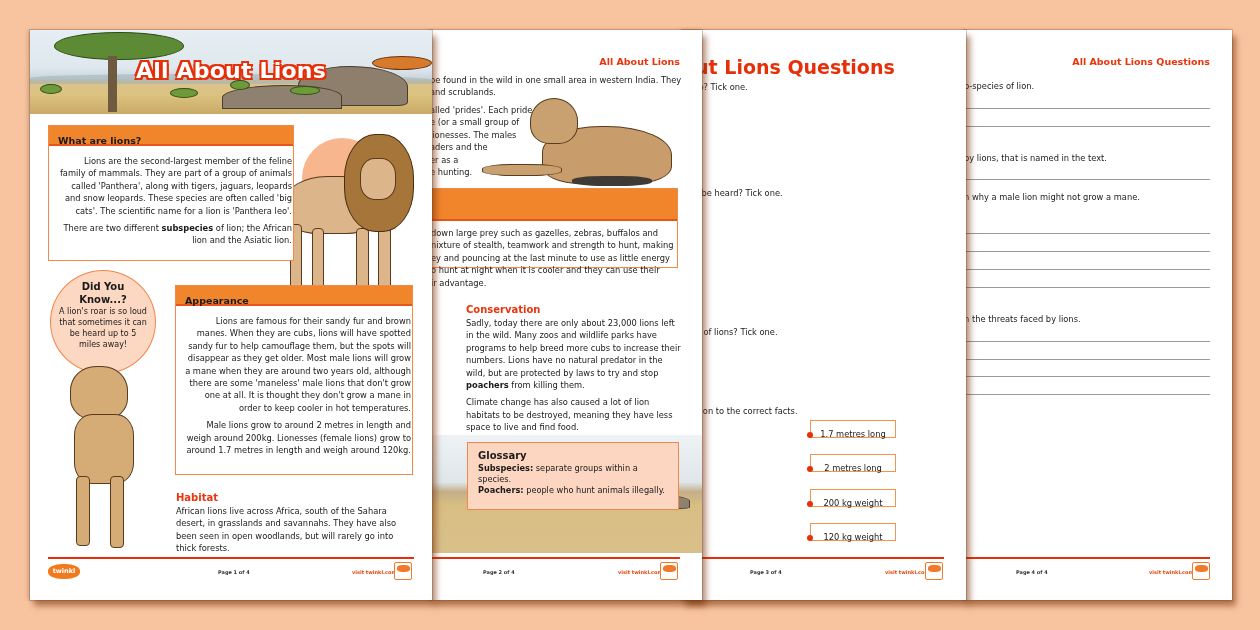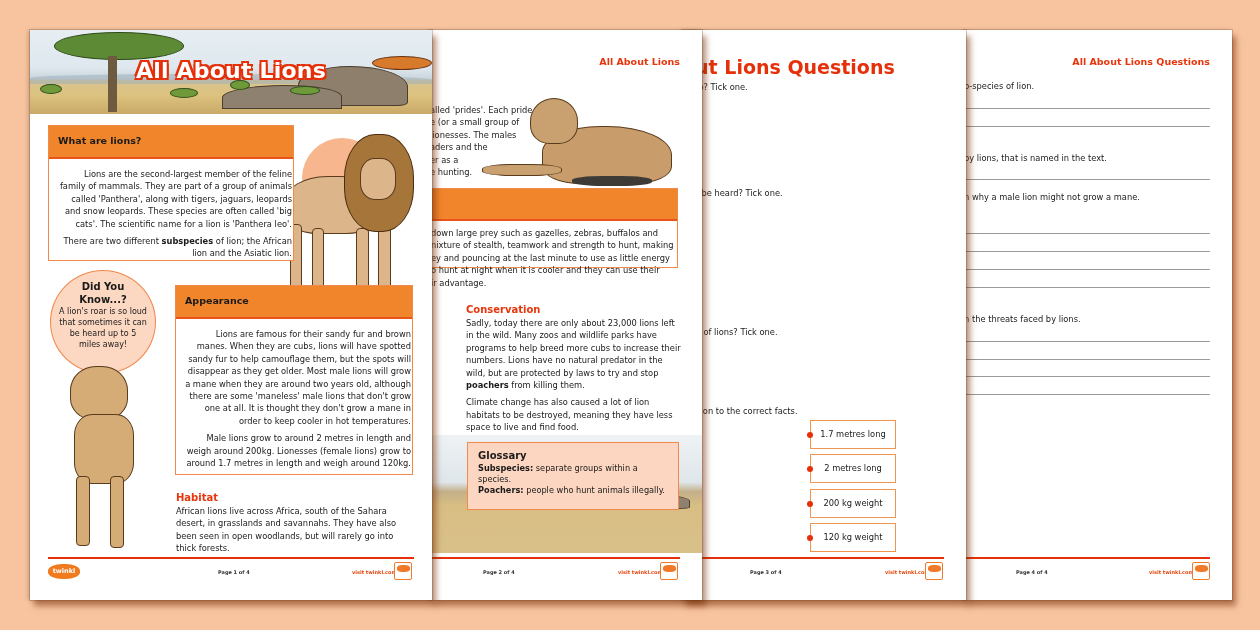--- a/index.html
+++ b/index.html
@@ -36,21 +36,21 @@
   .banner .bush { position: absolute; background: #6f9a3a; border-radius: 50%; border: 1px solid #35501c; }
   .banner .orange-tree { position: absolute; right: 0; top: 26px; width: 60px; height: 14px; background: #d77a2b; border-radius: 50%; border: 1px solid #6b3310; }
   .banner-title {
     position: absolute; left: 0; width: 402px; top: 28px; text-align: center;
     font-family: "DejaVu Sans", sans-serif; font-weight: bold; font-size: 22px; color: #ffffff;
     text-shadow: 0 0 2px #e5300a, 1px 1px 0 #e5300a, -1px -1px 0 #e5300a, 1px -1px 0 #e5300a, -1px 1px 0 #e5300a, 2px 2px 0 #e5300a, -2px 2px 0 #e5300a, 2px -2px 0 #e5300a, -2px -2px 0 #e5300a;
     letter-spacing: 0.2px;
   }
 
   .section-box { position: absolute; border: 1px solid #f08a4b; background: #fff; }
-  .section-head { background: #f0852c; border-bottom: 2px solid #e8541a; height: 33px; padding: 9px 9px; font-weight: bold; font-size: 9.5px; color: #1a1a1a; }
+  .section-head { background: #f0852c; border-bottom: 2px solid #e8541a; height: 20px; padding: 9px 9px; font-weight: bold; font-size: 9.5px; color: #1a1a1a; }
   .section-content { padding: 9px 1px 6px 9px; text-align: right; }
 
   .orange-heading { color: #e8350c; font-weight: bold; font-size: 10px; margin-bottom: 2px; }
 
   .did-you-know {
     position: absolute; left: 20px; top: 240px; width: 106px; height: 104px; border-radius: 50%;
     background: #fcd8c2; border: 1.5px solid #f0874c; text-align: center; padding-top: 9px;
   }
   .dyk-title { font-weight: bold; font-size: 10px; line-height: 13px; }
   .dyk-text { font-size: 8px; line-height: 11px; }
@@ -62,21 +62,21 @@
   .footer-line { position: absolute; left: 18px; right: 18px; height: 1.5px; background: #e5300a; }
   .footer-page { position: absolute; font-size: 5px; font-weight: bold; color: #333; }
   .footer-url { position: absolute; font-size: 5px; font-weight: bold; color: #e5450a; }
   .twinkl-badge { position: absolute; width: 18px; height: 18px; border: 1px solid #f07a2a; border-radius: 2px; background: #fff; }
   .twinkl-badge::before { content: ""; position: absolute; left: 2px; top: 2px; width: 13px; height: 7px; background: #f07a2a; border-radius: 40%; }
   .twinkl-logo { position: absolute; width: 32px; height: 15px; border-radius: 45%; background: #f07a1e; color: #fff; font-size: 6.5px; font-weight: bold; text-align: center; line-height: 15px; }
 
   .running-head { position: absolute; color: #e8350c; font-weight: bold; font-size: 9.5px; }
 
   .answer-line { position: absolute; height: 1px; background: #9a9a9a; }
-  .match-box { position: absolute; width: 86px; height: 29px; border: 1px solid #f0954f; font-size: 8.3px; text-align: center; line-height: 27px; background: #fff; }
+  .match-box { position: absolute; width: 86px; height: 18px; border: 1px solid #f0954f; font-size: 8.3px; text-align: center; line-height: 27px; background: #fff; }
   .match-dot { position: absolute; left: -4px; top: 11px; width: 6px; height: 6px; border-radius: 50%; background: #e5300a; }
   .q-text { position: absolute; font-size: 8.3px; white-space: nowrap; }
 
   .glossary { position: absolute; left: 37px; top: 412px; width: 212px; height: 68px; background: #fcd6c1; border: 1px solid #f08a4b; padding: 7px 10px; }
   .glossary-title { font-weight: bold; font-size: 10px; margin-bottom: 2px; }
   .glossary-line { font-size: 8.2px; line-height: 11px; }
 </style>
 </head>
 <body>
 
@@ -129,20 +129,24 @@
 
   <div class="footer-line" style="left:0; right:22px; top:527px;"></div>
   <div class="footer-page" style="left:68px; top:539px;">Page 3 of 4</div>
   <div class="footer-url" style="left:203px; top:539px;">visit twinkl.com</div>
   <div class="twinkl-badge" style="left:243px; top:532px;"></div>
 </div>
 
 <div class="page p2">
   <div class="running-head" style="right:22px; top:26px;">All About Lions</div>
 
+  <div class="body-text" style="position:absolute; left:0; top:44px; white-space:nowrap;">
+    <div>be found in the wild in one small area in western India. They</div>
+    <div>and scrublands.</div>
+  </div>
   <div class="body-text" style="position:absolute; left:0; top:74px; white-space:nowrap;">
     <div>alled 'prides'. Each pride</div>
     <div>e (or a small group of</div>
     <div>lionesses. The males</div>
     <div>aders and the</div>
     <div>er as a</div>
     <div>e hunting.</div>
   </div>
 
   <div style="position:absolute; left:52px; top:66px; width:200px; height:96px;">

